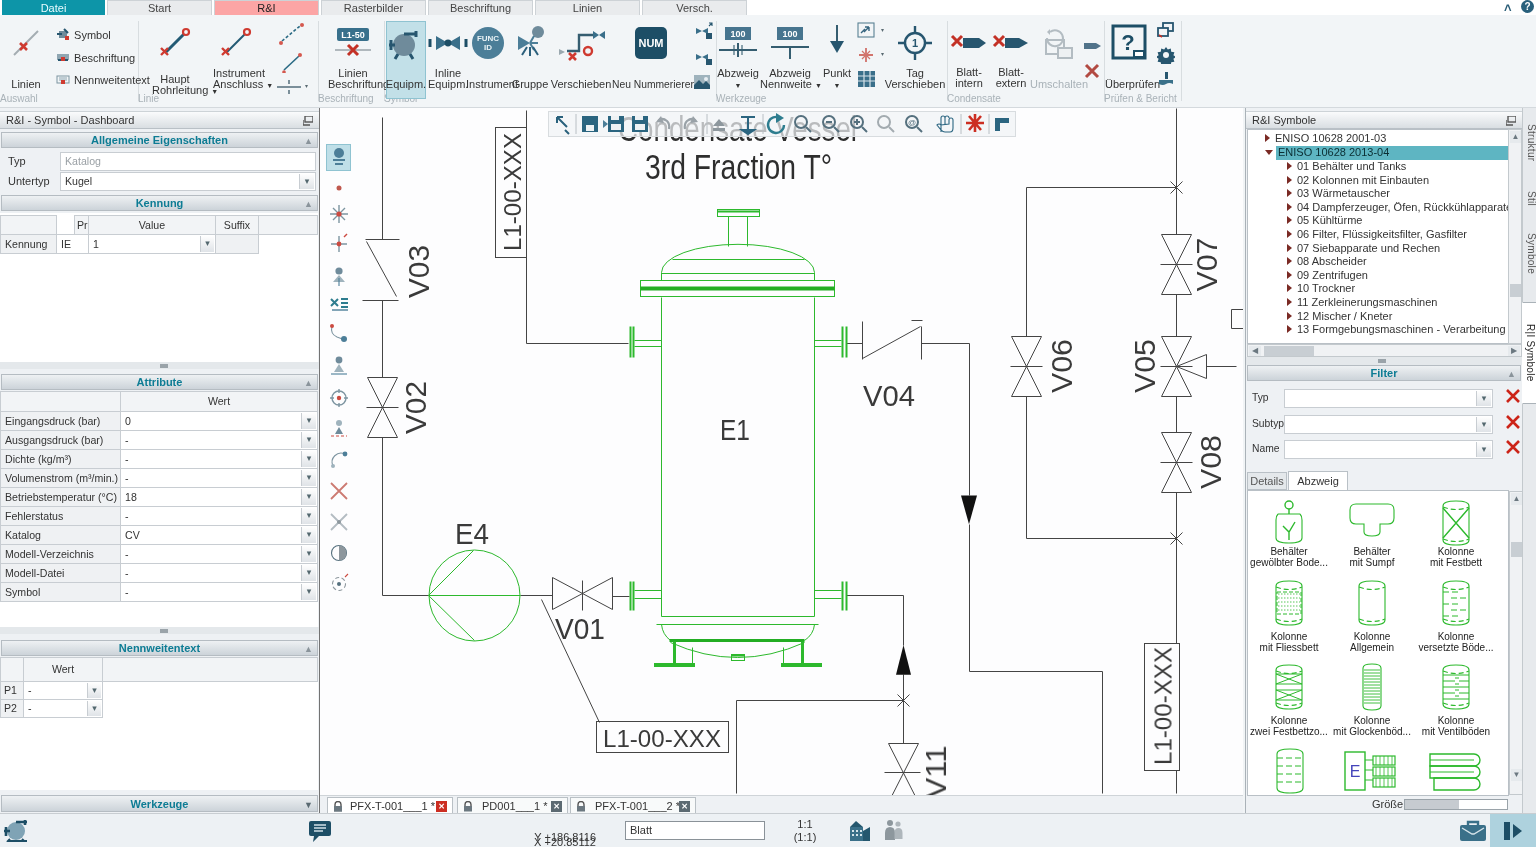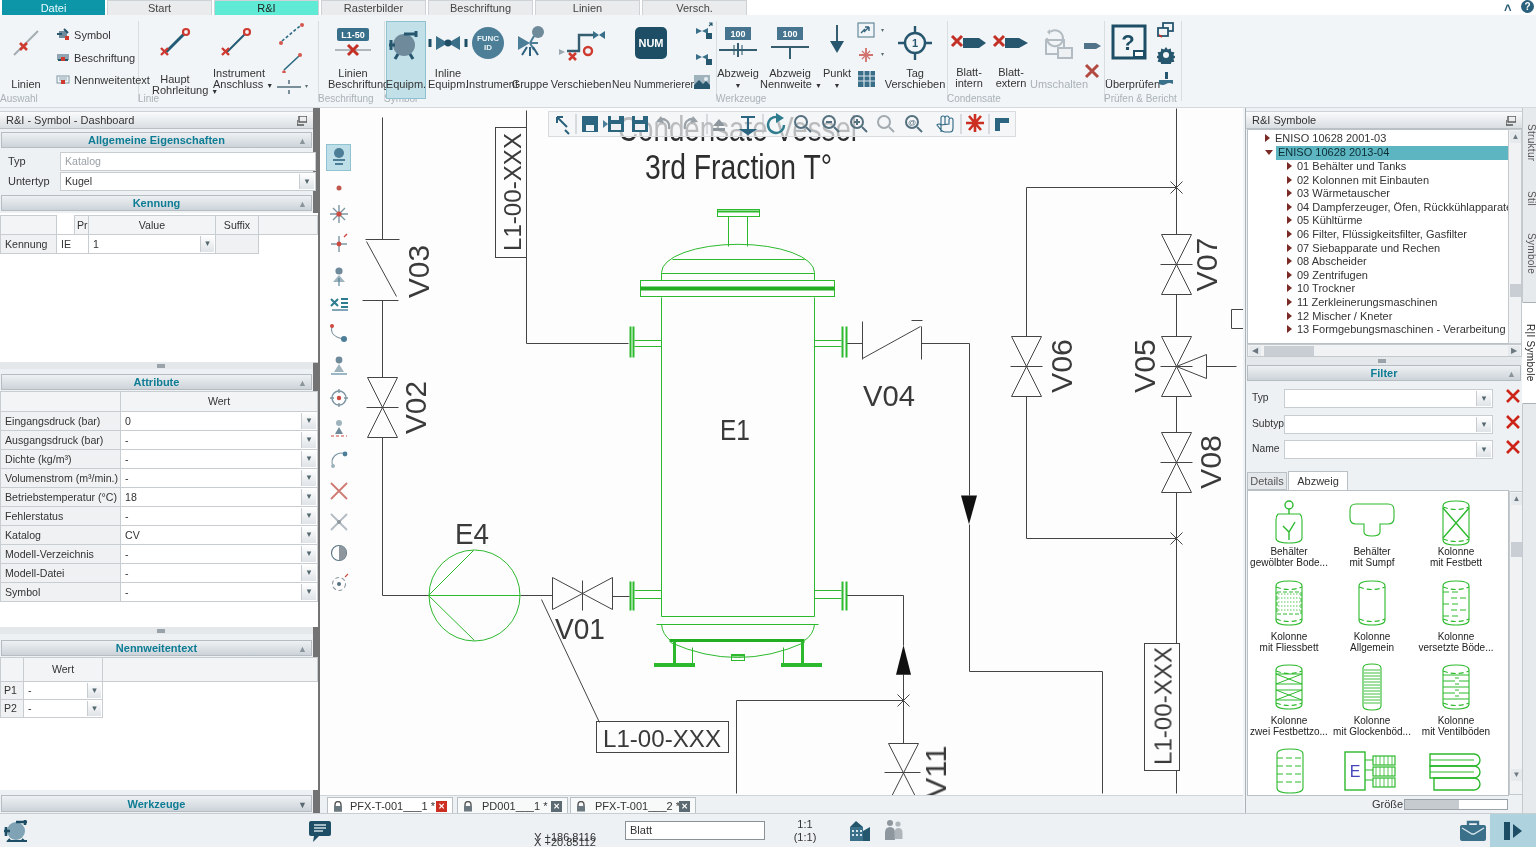--- a/index.html
+++ b/index.html
@@ -4,33 +4,33 @@
 <style>
   * { margin:0; padding:0; box-sizing:border-box; }
   html,body { width:1536px; height:847px; overflow:hidden; font-family:"Liberation Sans", sans-serif; }
   body { position:relative; background:#f1f4f6; font-size:11px; color:#333; }
   .abs { position:absolute; }
 
   
   #tabbar { position:absolute; left:0; top:0; width:1536px; height:15px; background:#fff; }
   .tab { position:absolute; top:0; height:15px; text-align:center; font-size:11px; line-height:15px; color:#444; background:#e9ebed; border:1px solid #cdd2d6; border-bottom:none; }
   .tab.datei { background:#0d95a8; color:#eafcff; border-color:#0d95a8; }
-  .tab.active { background:#5eead4; border-bottom:none; color:#222; }
+  .tab.active { background:#fca5a5; border-bottom:none; color:#222; }
 
   
   #ribbon { position:absolute; left:0; top:15px; width:1536px; height:93px; background:#f2f5f7; border-bottom:1px solid #d4d9dd; }
   .rsep { position:absolute; top:6px; height:80px; width:1px; background:#d8dde0; }
   .rgroup-label { position:absolute; top:78px; height:13px; font-size:10px; color:#a9b2b8; text-align:left; }
   .bigbtn { position:absolute; top:6px; width:46px; height:80px; text-align:center; }
   .bigbtn .bicon { height:44px; display:flex; align-items:center; justify-content:center; }
   .bigbtn .blabel { font-size:11px; color:#333; line-height:11px; white-space:nowrap; }
   .smallbtn { position:absolute; height:15px; font-size:11px; color:#333; white-space:nowrap; }
 
   
-  #leftpanel { position:absolute; left:0; top:108px; width:320px; height:705px; background:#eef1f4; border-right:7px solid #737373; }
+  #leftpanel { position:absolute; left:0; top:108px; width:320px; height:705px; background:#eef1f4; border-right:1px solid #737373; }
   .ptitle { position:absolute; left:0; width:100%; height:18px; background:linear-gradient(#fafbfc,#d9dee2); border-bottom:1px solid #b9c0c6; border-top:1px solid #cdd3d7; font-size:11px; color:#333; line-height:17px; padding-left:6px; }
   .shead { position:absolute; left:1px; right:1px; height:16px; background:linear-gradient(#eef1f3,#ccd3d9); border:1px solid #b5bcc2; font-size:11px; font-weight:bold; color:#0d7c94; text-align:center; line-height:15px; }
   .shead .arr { position:absolute; right:4px; top:1px; color:#8a949b; font-size:9px; font-weight:normal; }
   .cell { position:absolute; border:1px solid #c8cdd2; background:#fff; font-size:10.6px; line-height:16px; padding-left:4px; overflow:hidden; white-space:nowrap; }
   .cell.gray { background:#eff1f3; }
   .cell.hdr { background:#f2f4f6; text-align:center; padding-left:0; }
   .ddchev { position:absolute; top:1px; bottom:1px; right:1px; width:15px; background:linear-gradient(#fefefe,#dfe3e7); border-left:1px solid #c8cdd2; color:#54686f; font-size:9px; text-align:center; line-height:15px; }
   .splitter { position:absolute; left:0; width:100%; height:7px; background:#e4e8eb; }
   .splitter i { position:absolute; left:50%; top:2px; width:8px; height:4px; background:#9aa3a9; }
 

